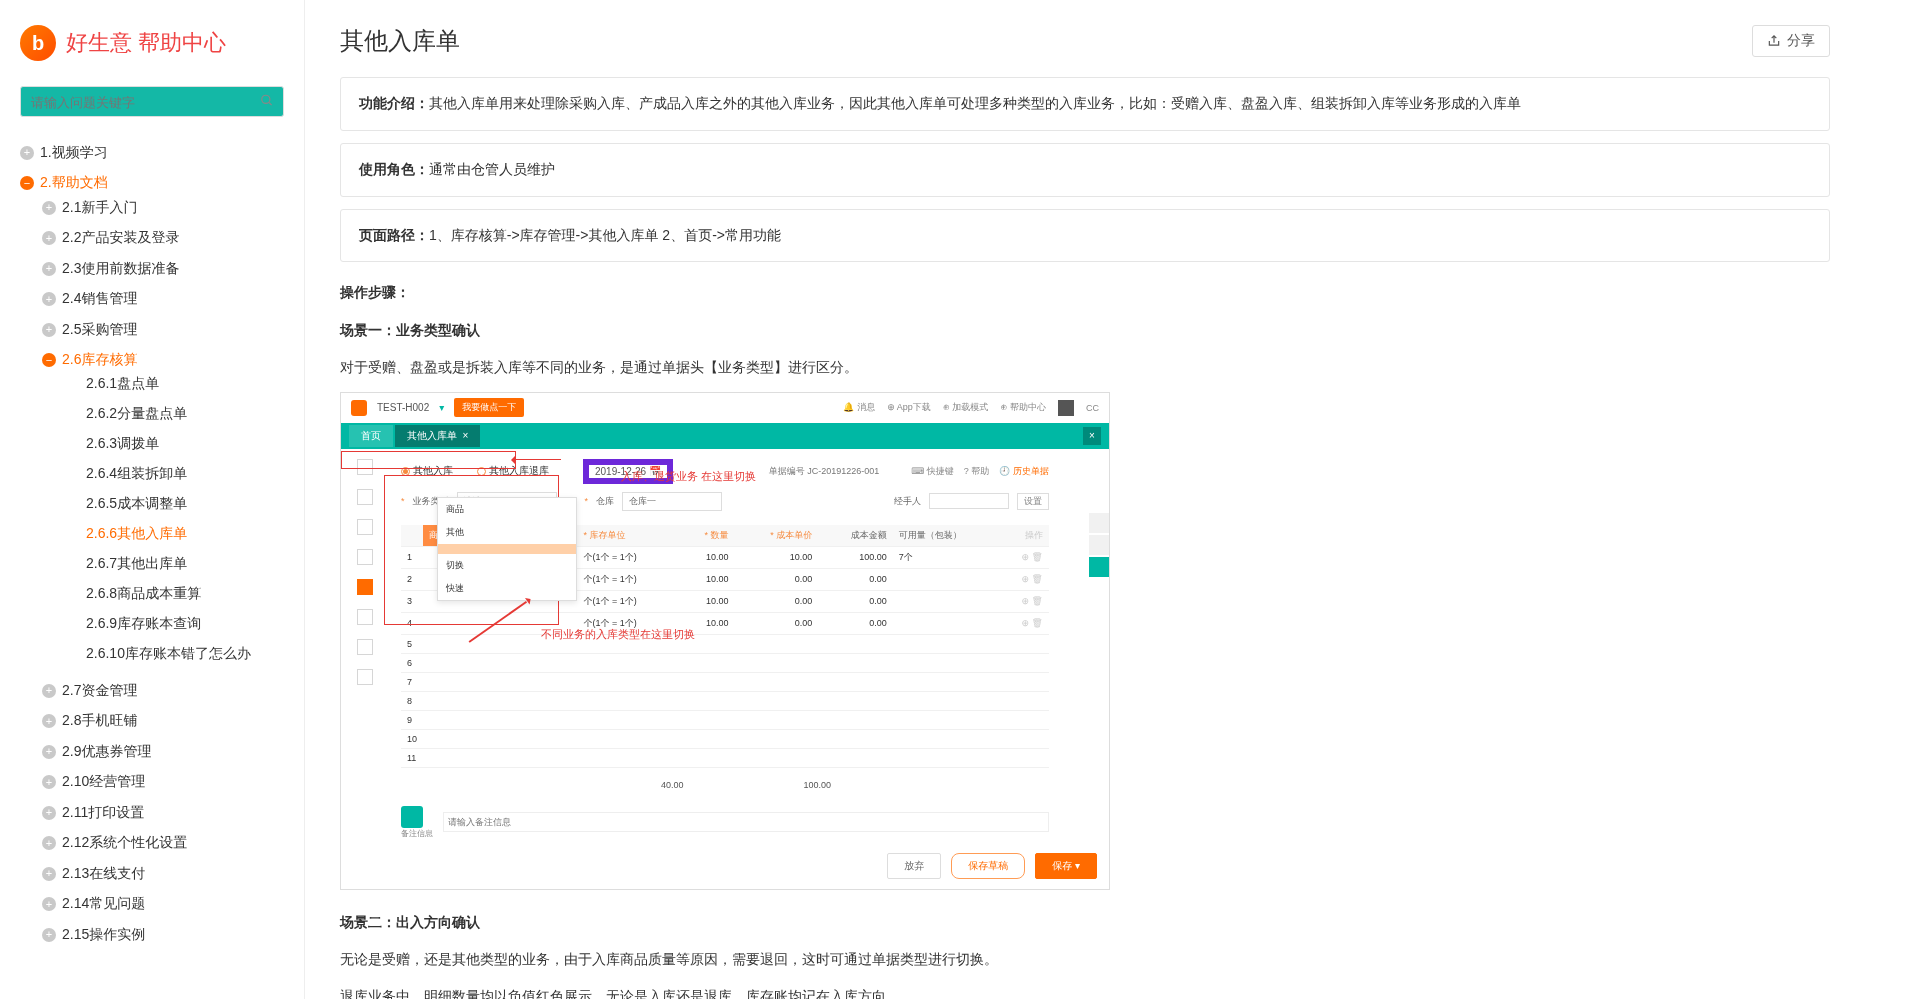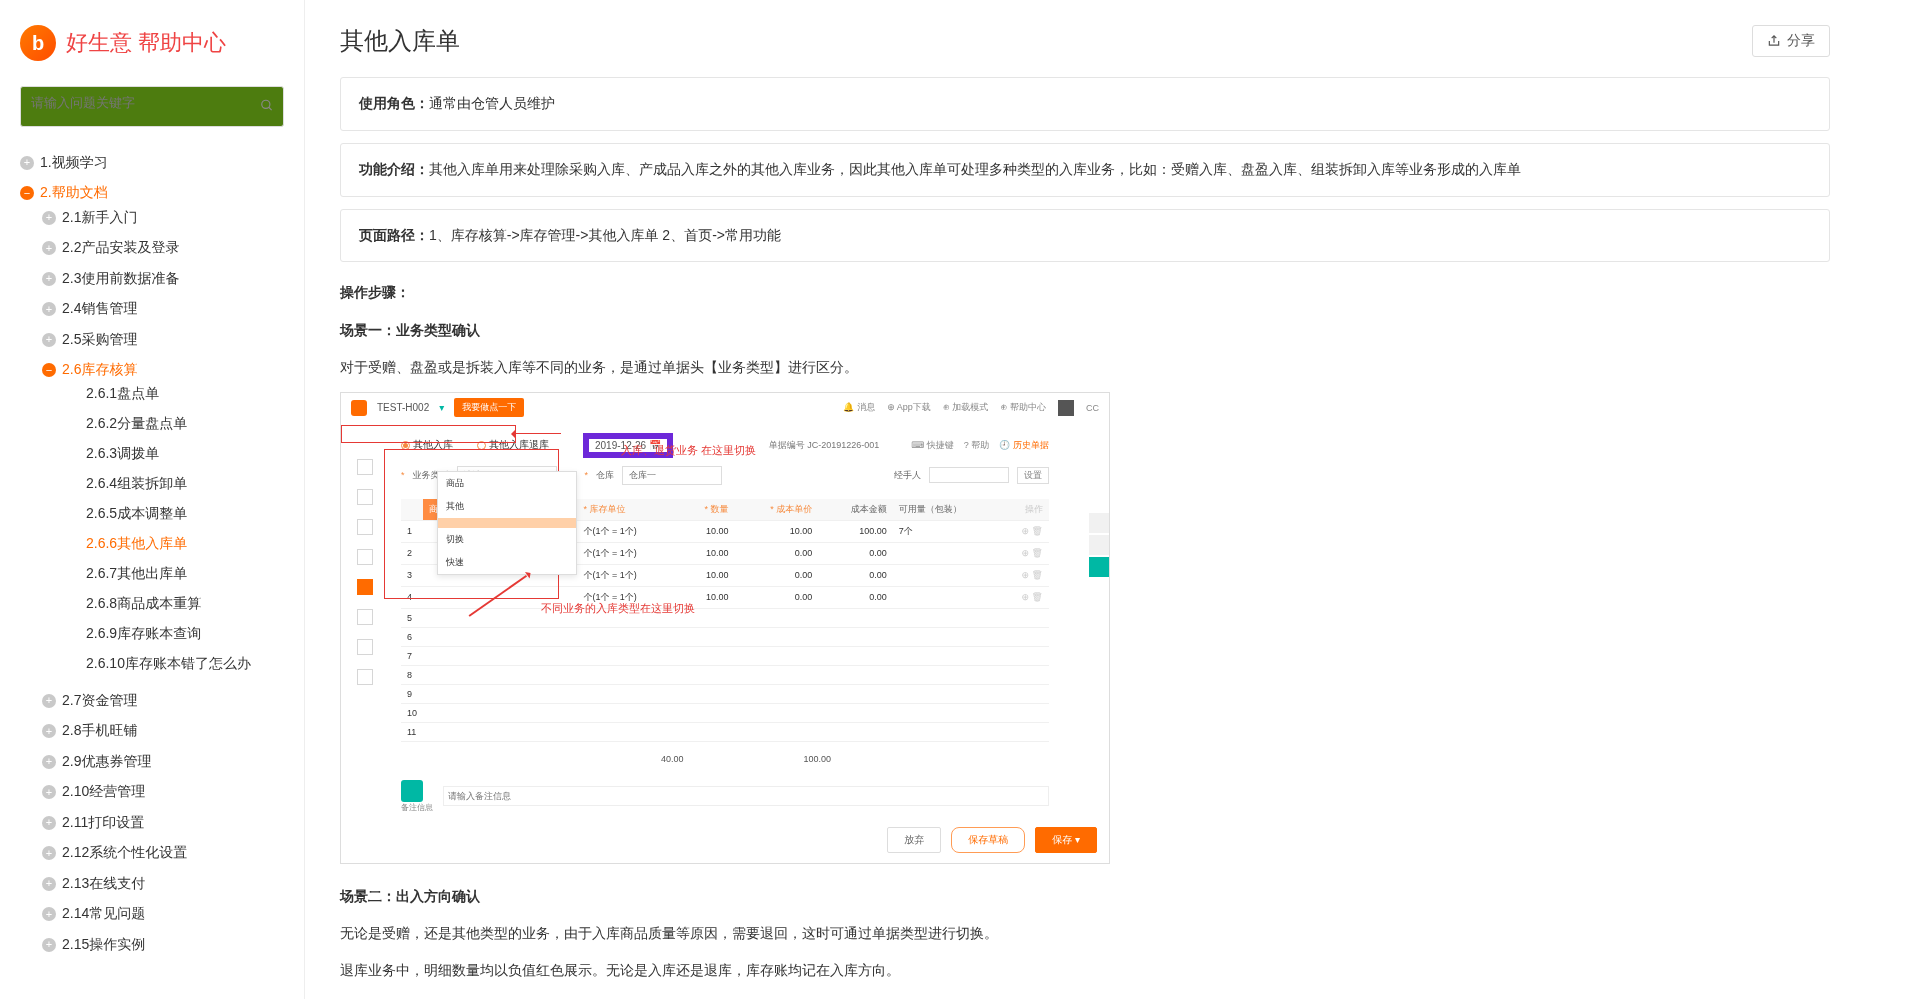--- a/index.html
+++ b/index.html
@@ -3,21 +3,21 @@
 <meta charset="utf-8">
 <style>
 * { margin: 0; padding: 0; box-sizing: border-box; }
 body { font-family: "Microsoft YaHei", Arial, sans-serif; background: #fff; color: #333; font-size: 14px; }
 .page { display: flex; min-height: 100vh; }
 .sidebar { width: 305px; border-right: 1px solid #eee; padding: 25px 20px; flex-shrink: 0; }
 .logo-row { display: flex; align-items: center; gap: 10px; margin-bottom: 25px; }
 .logo-circle { width: 36px; height: 36px; background: linear-gradient(135deg,#ff7a00,#ff4d00); border-radius: 50%; display: flex; align-items: center; justify-content: center; color: #fff; font-weight: bold; font-size: 20px; }
 .logo-text { font-size: 22px; color: #ef4444; font-weight: 400; }
 .search { position: relative; margin-bottom: 20px; }
-.search input { width: 100%; padding: 8px 34px 16px 10px; border: 1px solid #ddd; border-radius: 3px; font-size: 13px; background: #4d7c0f; }
+.search input { width: 100%; padding: 8px 34px 6px 10px; border: 1px solid #ddd; border-radius: 3px; font-size: 13px; background: #14b8a6; }
 .search .si { position: absolute; right: 10px; top: 50%; transform: translateY(-50%); color: #888; }
 .tree ul { list-style: none; }
 .tree li { padding: 6px 0; font-size: 14px; }
 .tree .l1 > li { padding-left: 0; }
 .tree .l2 > li { padding-left: 22px; }
 .tree .l3 > li { padding-left: 44px; }
 .tree li > span { cursor: pointer; display: inline-flex; align-items: center; gap: 6px; }
 .tree .exp { display: inline-flex; width: 14px; height: 14px; border-radius: 50%; background: #c9c9c9; color: #fff; align-items: center; justify-content: center; font-size: 11px; line-height: 1; }
 .tree .exp.open { background: #ff6b00; }
 .tree .active { color: #ff6b00; }
@@ -195,22 +195,22 @@
     <div class="title-row">
       <h1>其他入库单</h1>
       <button class="share-btn">
         <svg width="14" height="14" viewBox="0 0 24 24" fill="none" stroke="currentColor" stroke-width="2">
             <path d="M4 12v7h16v-7M12 3v12M8 7l4-4 4 4"></path>
           </svg>
         <span>分享</span>
       </button>
     </div>
 
+    <div class="info-box"><b>功能介绍：</b><span>其他入库单用来处理除采购入库、产成品入库之外的其他入库业务，因此其他入库单可处理多种类型的入库业务，比如：受赠入库、盘盈入库、组装拆卸入库等业务形成的入库单</span></div>
     <div class="info-box"><b>使用角色：</b><span>通常由仓管人员维护</span></div>
-    <div class="info-box"><b>功能介绍：</b><span>其他入库单用来处理除采购入库、产成品入库之外的其他入库业务，因此其他入库单可处理多种类型的入库业务，比如：受赠入库、盘盈入库、组装拆卸入库等业务形成的入库单</span></div>
     <div class="info-box"><b>页面路径：</b><span>1、库存核算-&gt;库存管理-&gt;其他入库单 2、首页-&gt;常用功能</span></div>
 
     <div class="content">
       <p class="step-h">操作步骤：</p>
       <p class="scene">场景一：业务类型确认</p>
       <p>对于受赠、盘盈或是拆装入库等不同的业务，是通过单据头【业务类型】进行区分。</p>
 
       <div class="shot">
         <div class="shot-top">
           <div class="mini-logo"></div>
@@ -219,20 +219,25 @@
           <span class="orange-pill">我要做点一下</span>
           <span class="spacer"></span>
           <span class="t2">
             <span>🔔 <span>消息</span></span>
             <span>⊕ <span>App下载</span></span>
             <span>⊕ <span>加载模式</span></span>
             <span>⊕ <span>帮助中心</span></span>
             <span style="display:inline-block;width:16px;height:16px;background:#555"></span>
             <span>CC</span>
           </span>
+        </div>
+        <div class="shot-tabs">
+          <span class="tab">首页</span>
+          <span class="tab dark"><span>其他入库单</span> &nbsp;×</span>
+          <span class="close-icon">×</span>
         </div>
         <div class="shot-body-side">
           <div class="ic"></div>
             <div class="ic"></div>
             <div class="ic"></div>
             <div class="ic"></div>
           <div class="ic act"></div>
             <div class="ic"></div>
             <div class="ic"></div>
             <div class="ic"></div>

